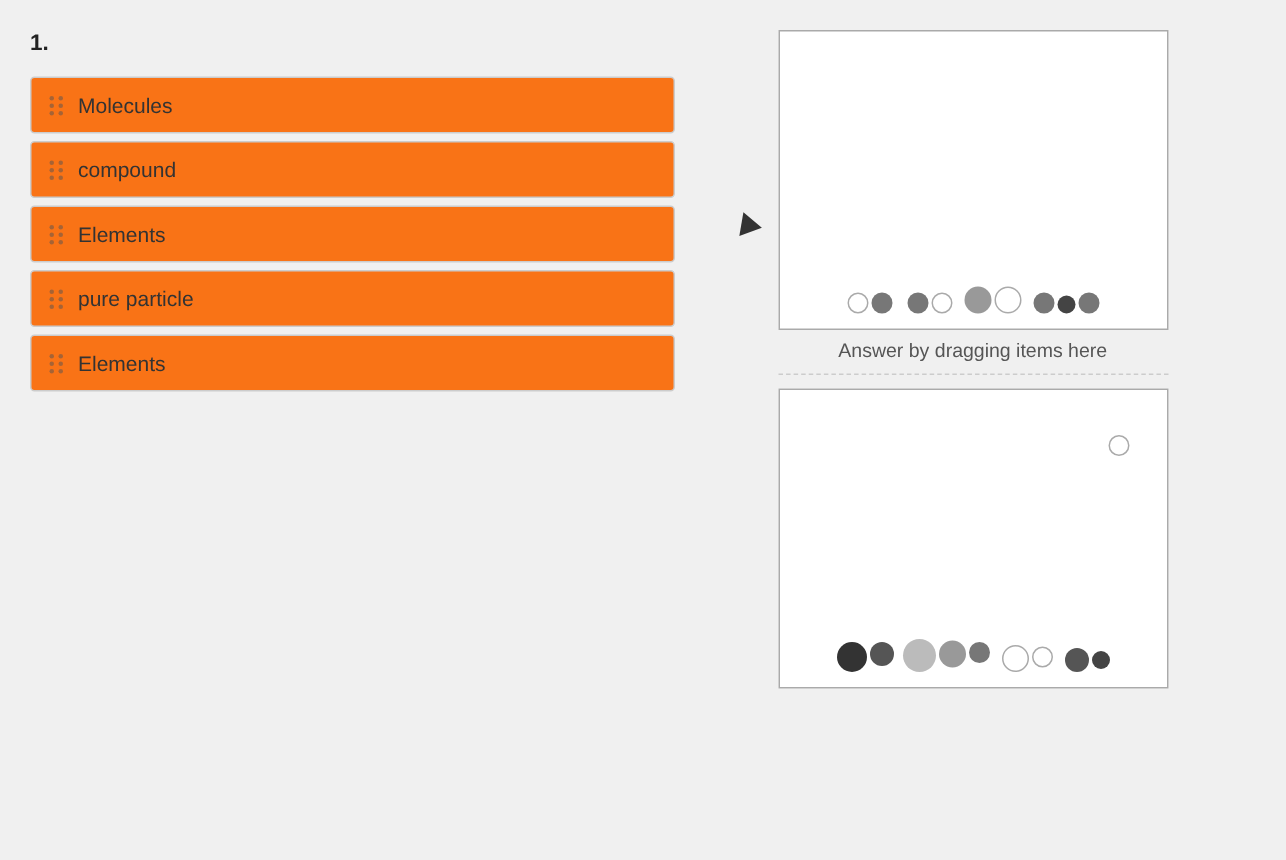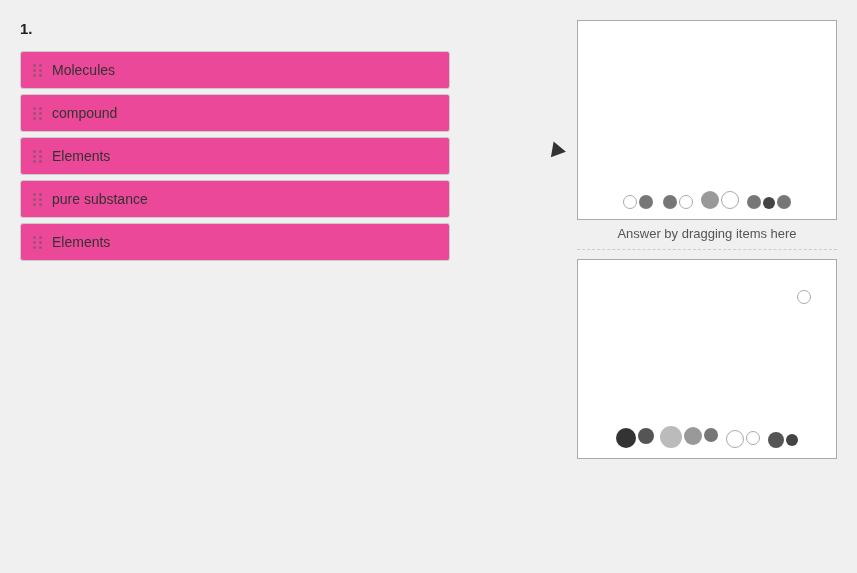--- a/index.html
+++ b/index.html
@@ -33,21 +33,21 @@
       font-weight: 600;
     }
     .descriptor-list {
       display: flex;
       flex-direction: column;
       gap: 5px;
     }
     .descriptor-item {
       display: flex;
       align-items: center;
-      background: #ec4899;
+      background: #f97316;
       border: 1px solid #ccc;
       border-radius: 3px;
       padding: 10px 12px;
       cursor: grab;
       font-size: 14px;
       color: #333;
       user-select: none;
     }
     .drag-icon {
       display: inline-flex;
@@ -64,21 +64,20 @@
       width: 3px;
       height: 3px;
       background: #555;
       border-radius: 50%;
     }
     .right-panel {
       flex: 1;
       display: flex;
       flex-direction: column;
       gap: 0;
-      align-items: flex-end;
     }
     .drop-zone {
       width: 260px;
       border: 1px solid #aaa;
       background: #fff;
       position: relative;
       display: flex;
       flex-direction: column;
     }
     .drop-zone-top {
@@ -237,21 +236,21 @@
             </span>
           <span class="drag-icon-row">
               <span class="drag-dot"></span>
               <span class="drag-dot"></span>
             </span>
           <span class="drag-icon-row">
               <span class="drag-dot"></span>
               <span class="drag-dot"></span>
             </span>
         </span>
-        <span>pure substance</span>
+        <span>pure particle</span>
       </div>
 
 
 
       <div class="descriptor-item">
         <span class="drag-icon">
           <span class="drag-icon-row">
               <span class="drag-dot"></span>
               <span class="drag-dot"></span>
             </span>

